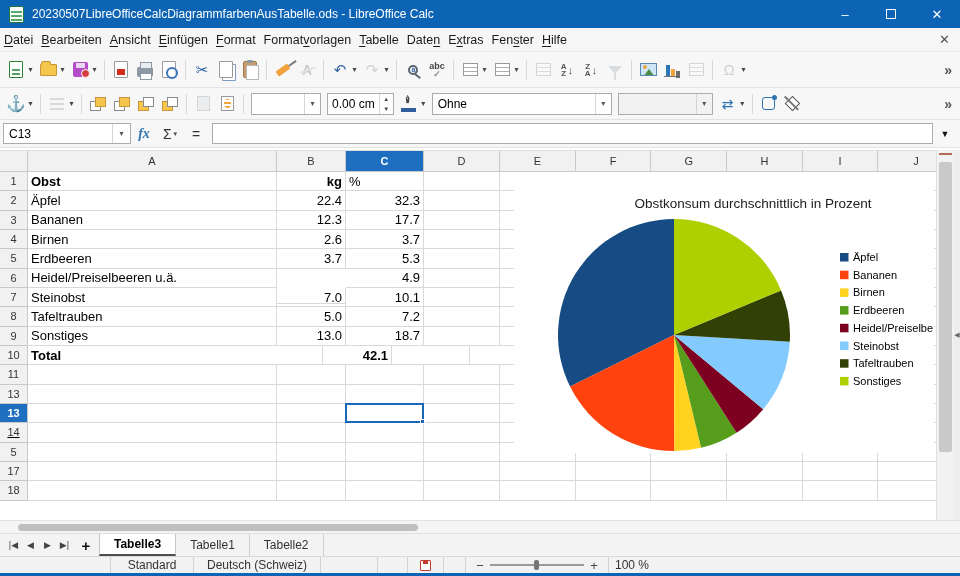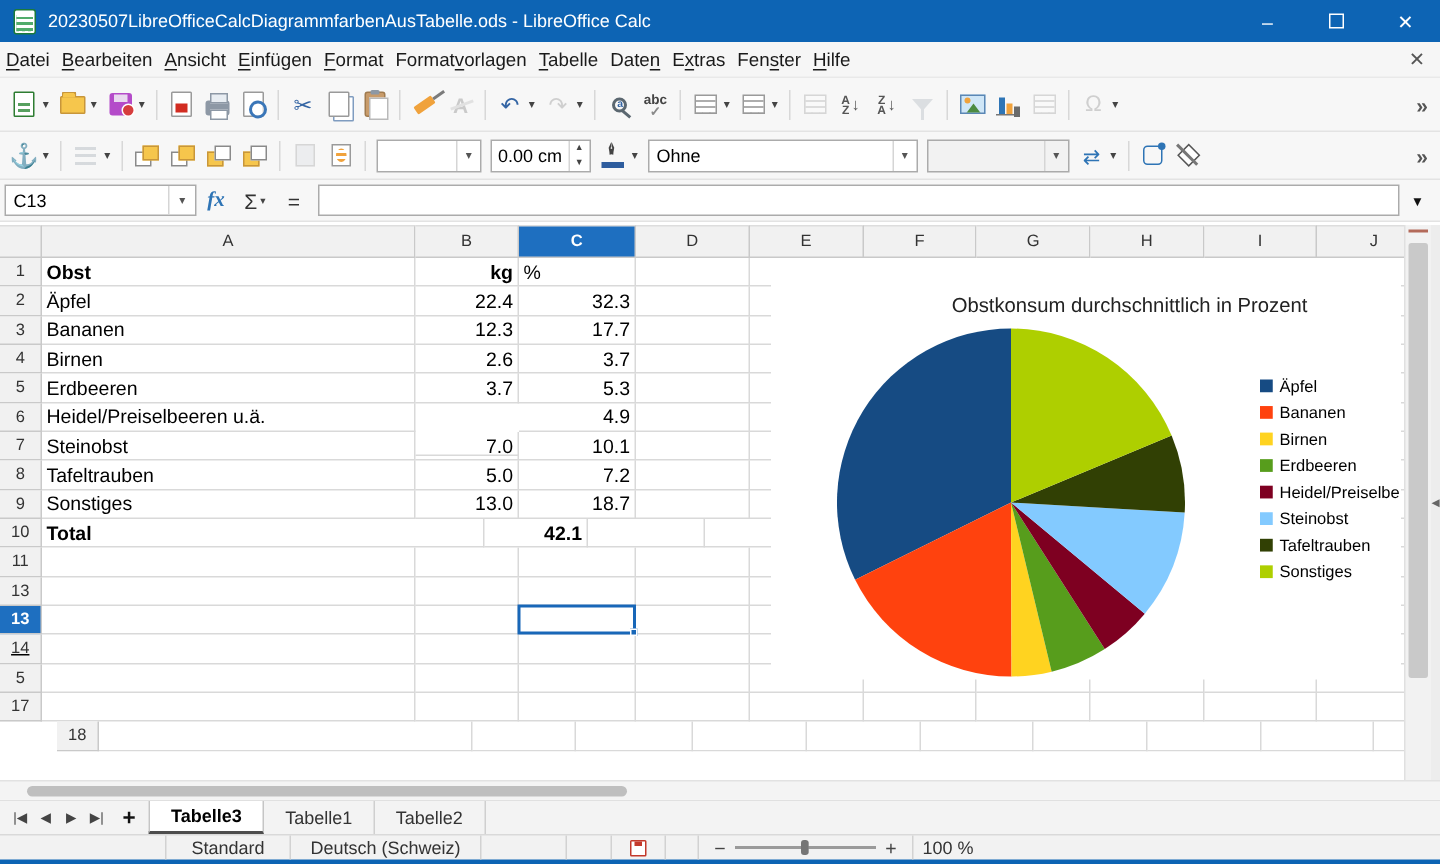--- a/index.html
+++ b/index.html
@@ -584,21 +584,21 @@
           <div class="cell num" style="width: 69px;"></div>
           <div class="cell num" style="width: 78px;"></div>
           <div class="cell" style="width: 76px;"></div>
           <div class="cell" style="width: 75.7px;"></div>
           <div class="cell" style="width: 75.7px;"></div>
           <div class="cell" style="width: 75.7px;"></div>
           <div class="cell" style="width: 75.7px;"></div>
           <div class="cell" style="width: 75.7px;"></div>
           <div class="cell" style="width: 76px;"></div>
         </div>
-        <div class="grow" style="height: 19.333px; padding-left: 38px;">
+        <div class="grow" style="height: 19.333px;">
           <div class="rowh">18</div>
           <div class="cell" style="width: 249px;"></div>
           <div class="cell num" style="width: 69px;"></div>
           <div class="cell num" style="width: 78px;"></div>
           <div class="cell" style="width: 76px;"></div>
           <div class="cell" style="width: 75.7px;"></div>
           <div class="cell" style="width: 75.7px;"></div>
           <div class="cell" style="width: 75.7px;"></div>
           <div class="cell" style="width: 75.7px;"></div>
           <div class="cell" style="width: 75.7px;"></div>

